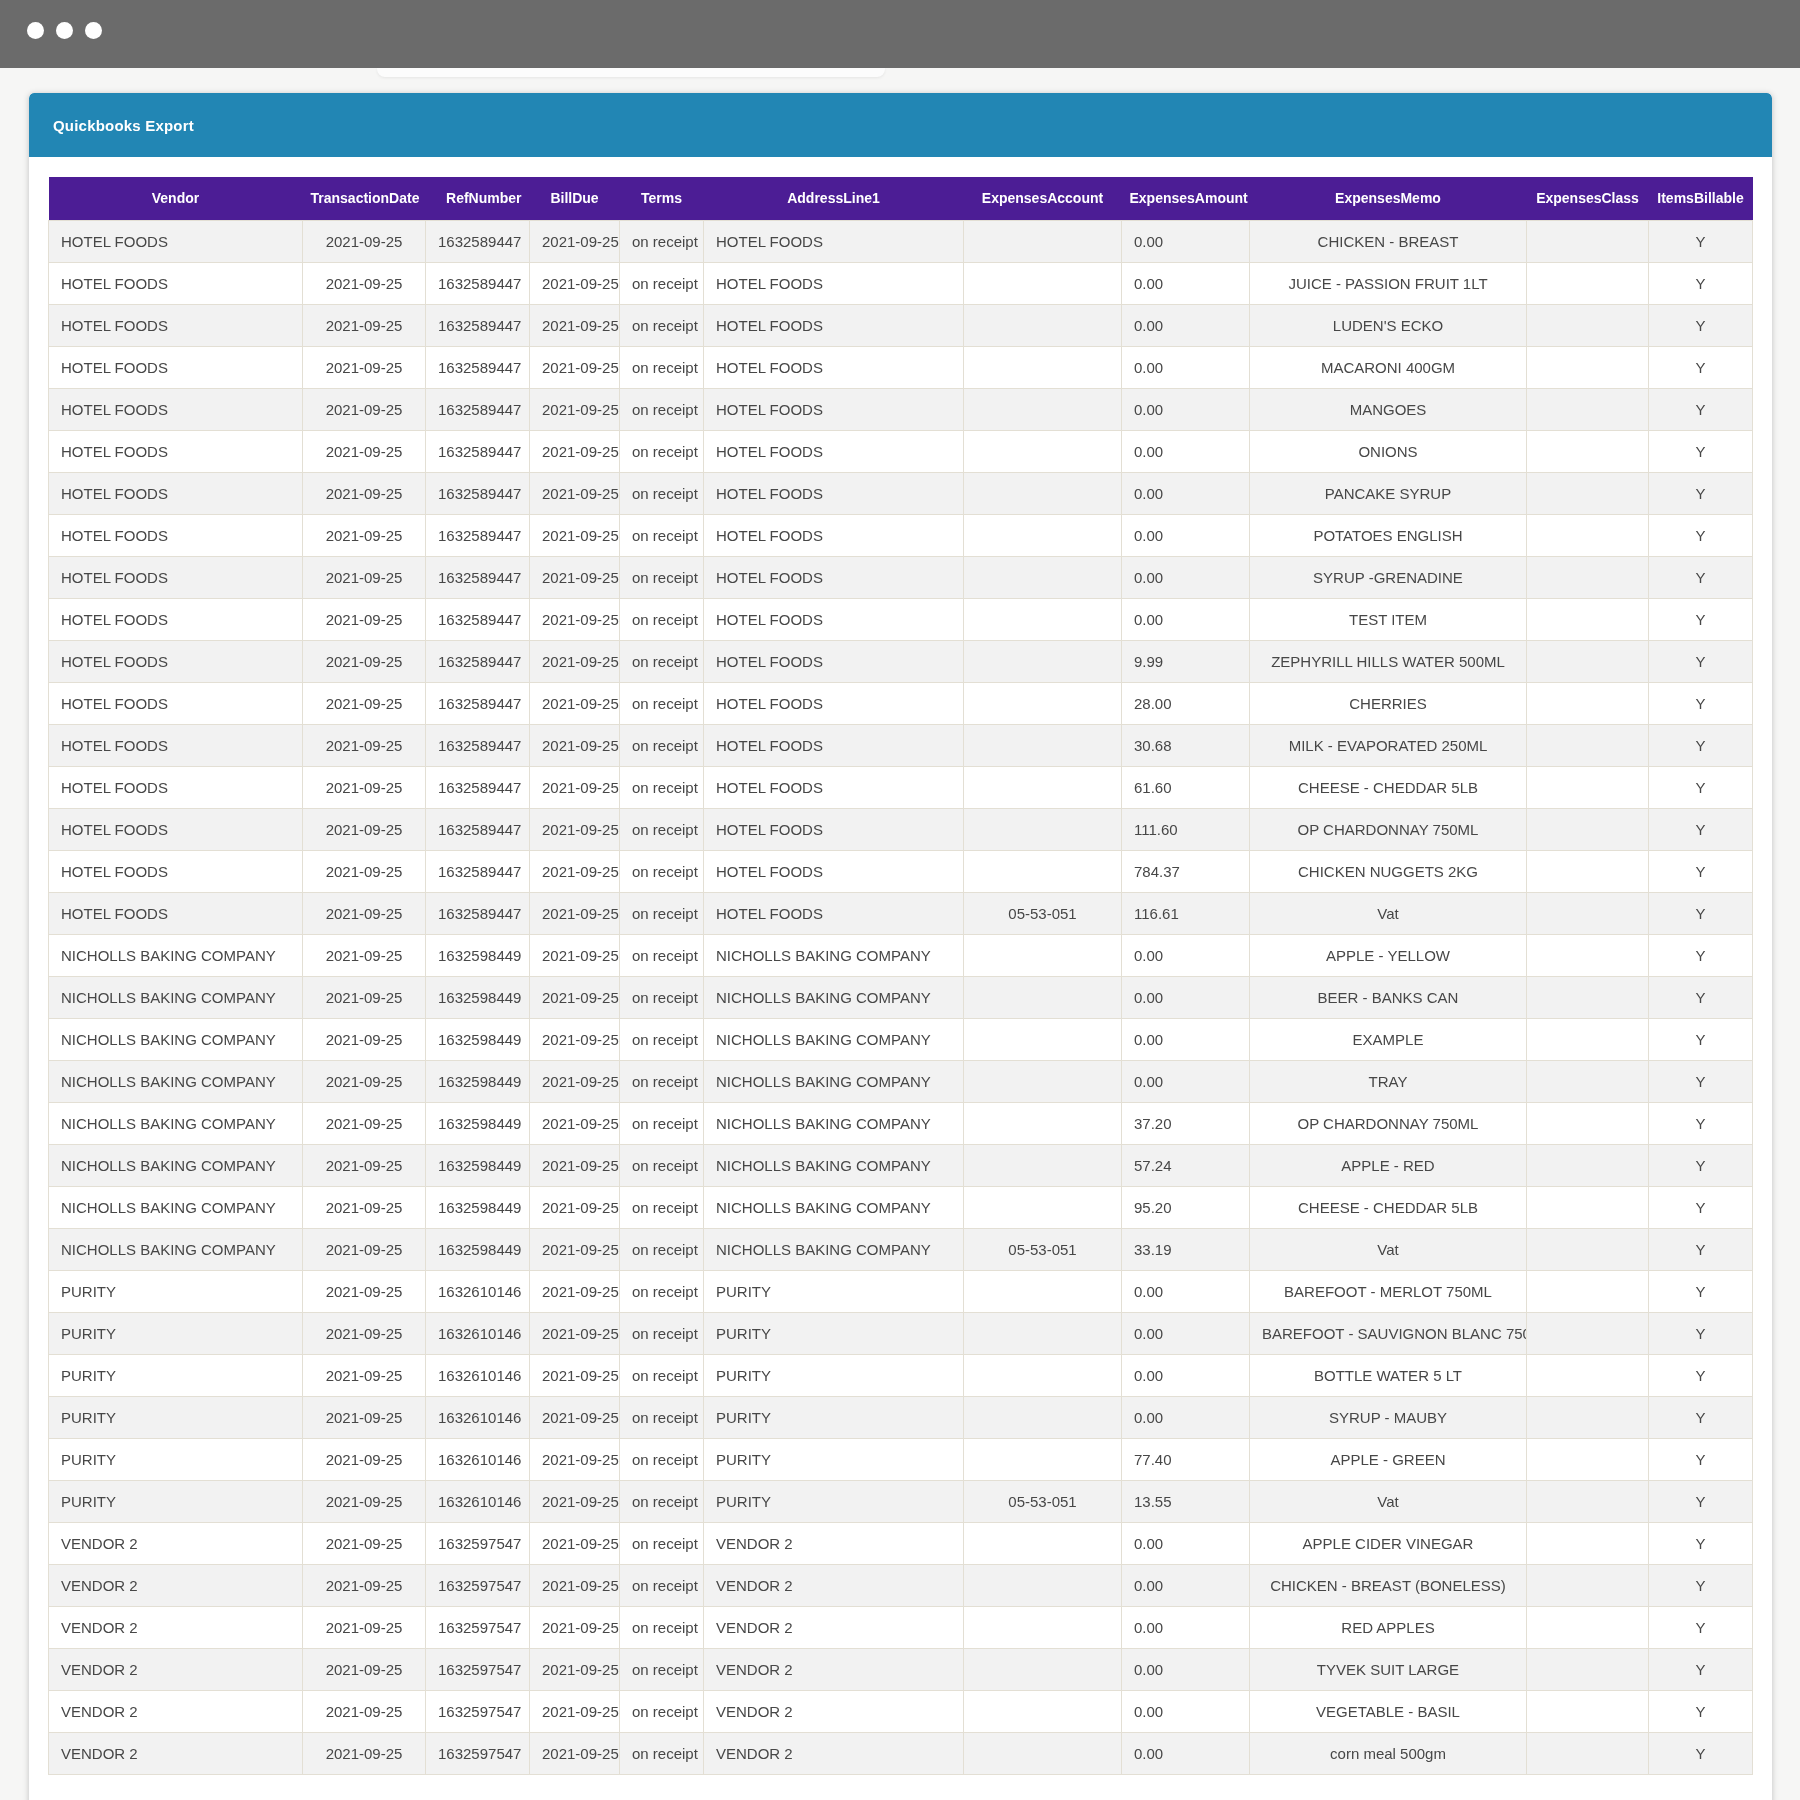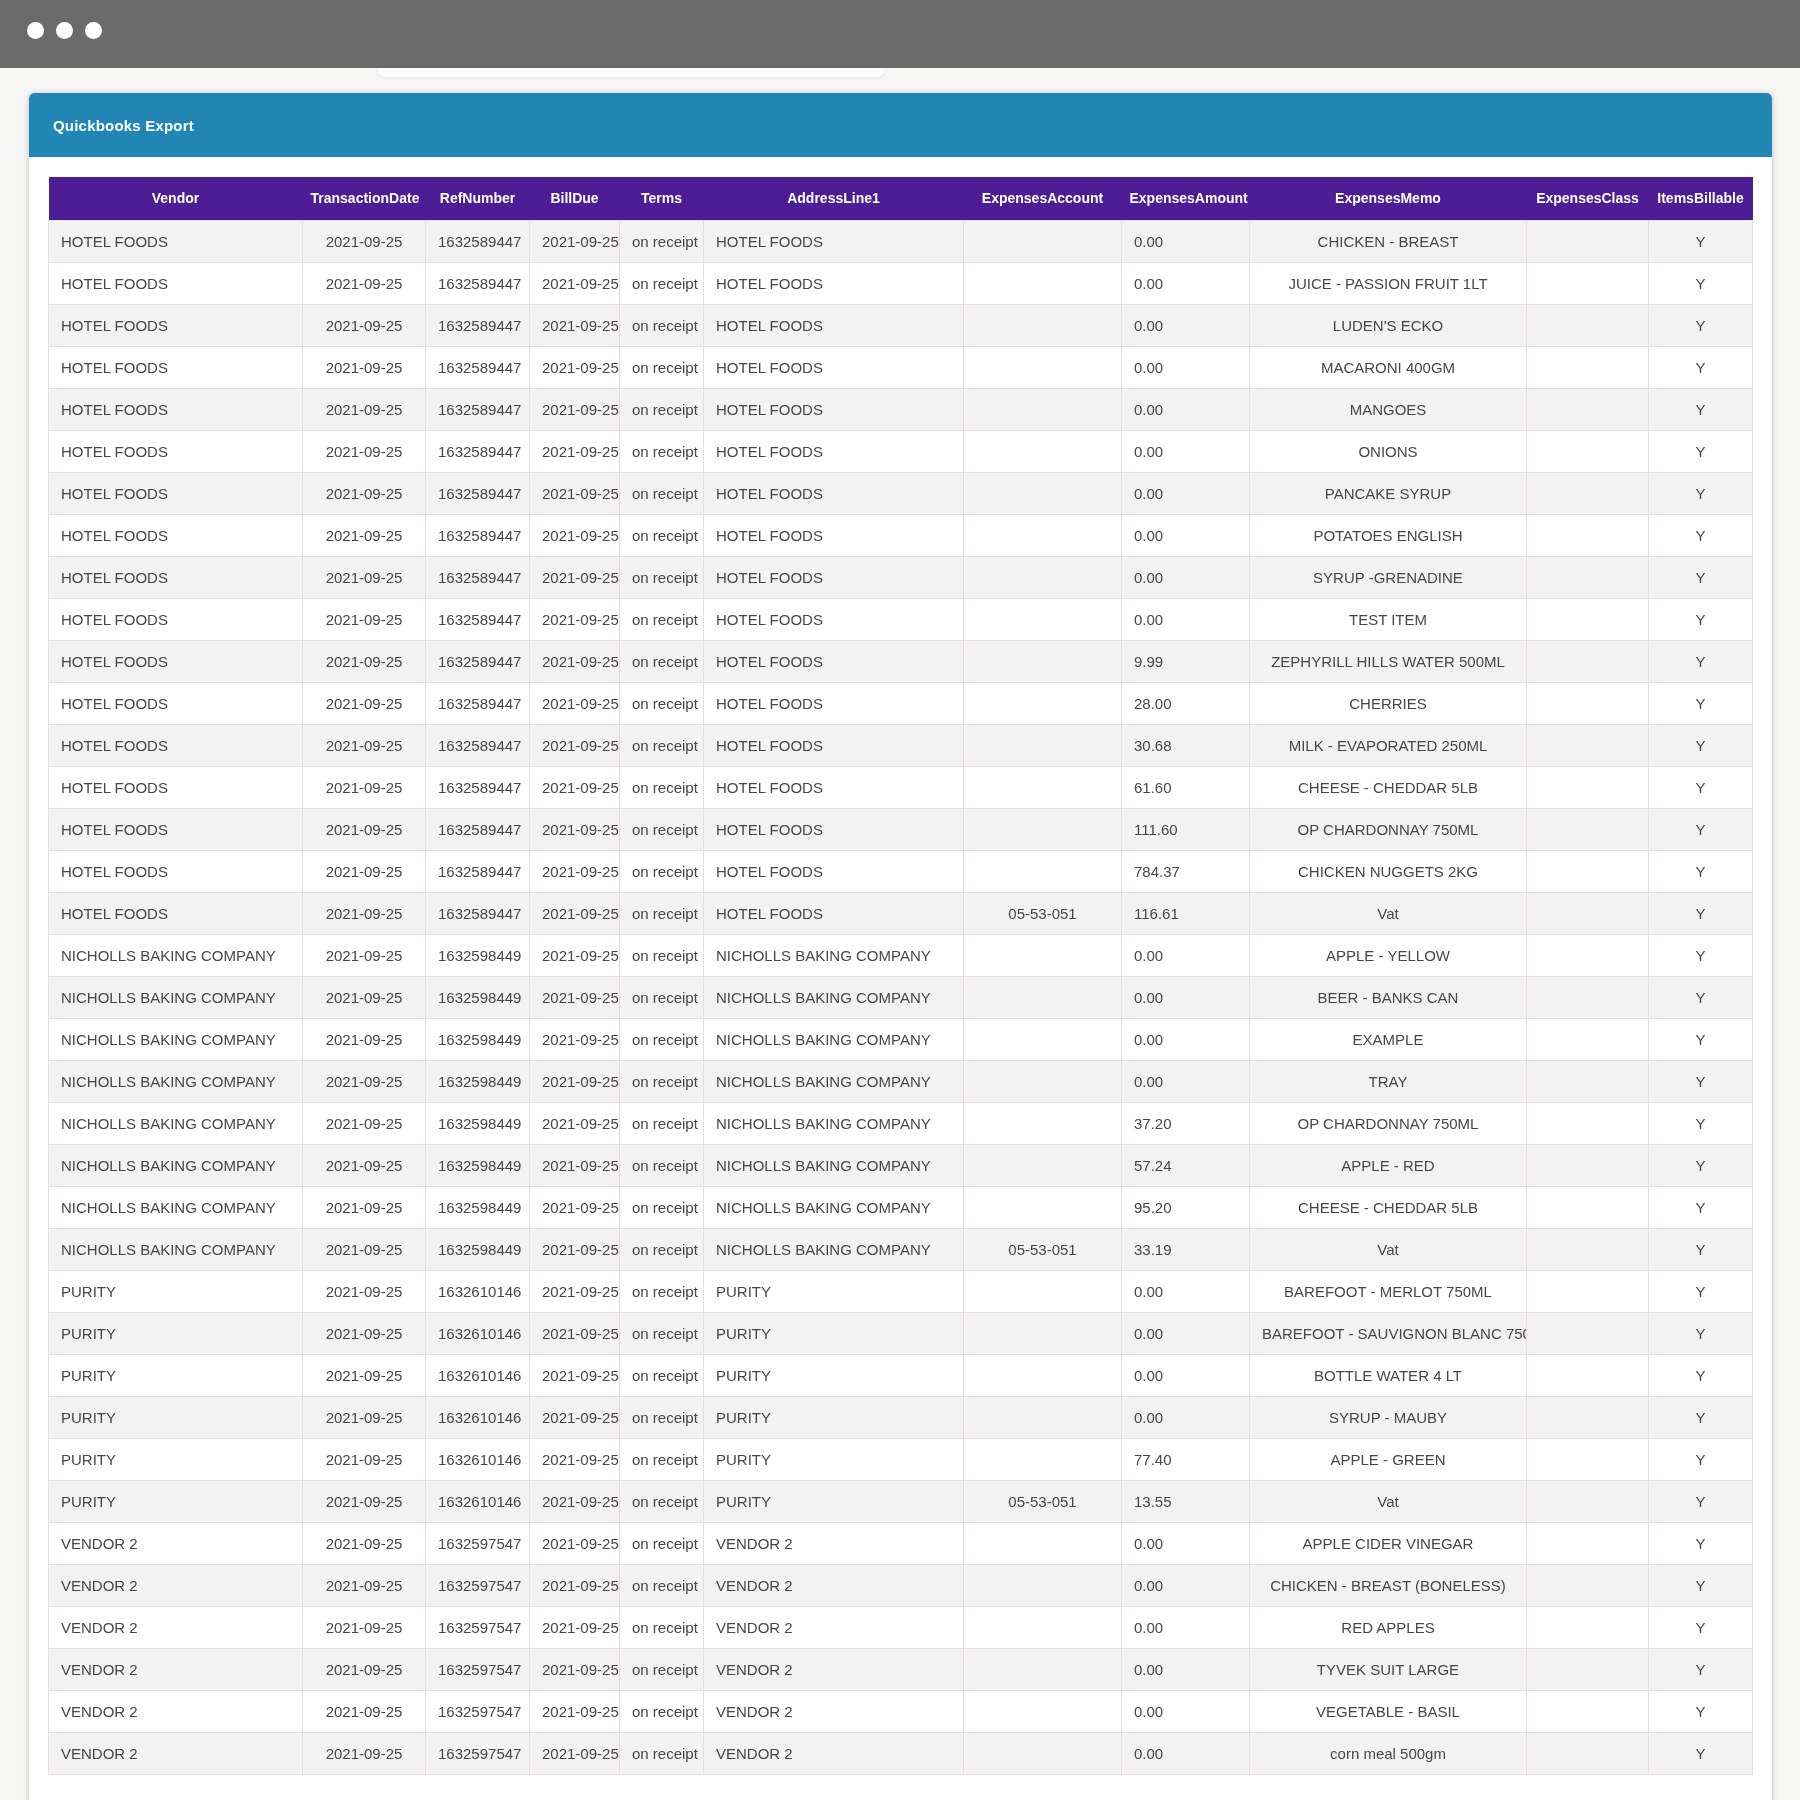--- a/index.html
+++ b/index.html
@@ -78,21 +78,21 @@
     overflow:hidden;
     white-space:nowrap;
     box-sizing:border-box;
     background:#ffffff;
   }
   table.qtable tbody tr:nth-child(odd) td { background:#f2f2f2; }
 
   
   .qtable th:nth-child(1),  .qtable td:nth-child(1)  { width:254px; }
   .qtable th:nth-child(2),  .qtable td:nth-child(2)  { width:123px;text-align:right; }
-  .qtable th:nth-child(3),  .qtable td:nth-child(3)  { width:104px; }
+  .qtable th:nth-child(3),  .qtable td:nth-child(3)  { width:104px;text-align:right; }
   .qtable th:nth-child(4),  .qtable td:nth-child(4)  { width:90px;  }
   .qtable th:nth-child(5),  .qtable td:nth-child(5)  { width:84px;  }
   .qtable th:nth-child(6),  .qtable td:nth-child(6)  { width:260px; }
   .qtable th:nth-child(7),  .qtable td:nth-child(7)  { width:158px; }
   .qtable th:nth-child(8),  .qtable td:nth-child(8)  { width:128px; }
   .qtable th:nth-child(9),  .qtable td:nth-child(9)  { width:277px; }
   .qtable th:nth-child(10), .qtable td:nth-child(10) { width:122px; }
   .qtable th:nth-child(11), .qtable td:nth-child(11) { width:104px; }
 
   
@@ -494,21 +494,21 @@
           </tr>
           <tr>
             <td>PURITY</td>
             <td>2021-09-25</td>
             <td>1632610146</td>
             <td>2021-09-25</td>
             <td>on receipt</td>
             <td>PURITY</td>
             <td></td>
             <td>0.00</td>
-            <td>BOTTLE WATER 4 LT</td>
+            <td>BOTTLE WATER 5 LT</td>
             <td></td>
             <td>Y</td>
           </tr>
           <tr>
             <td>PURITY</td>
             <td>2021-09-25</td>
             <td>1632610146</td>
             <td>2021-09-25</td>
             <td>on receipt</td>
             <td>PURITY</td>

